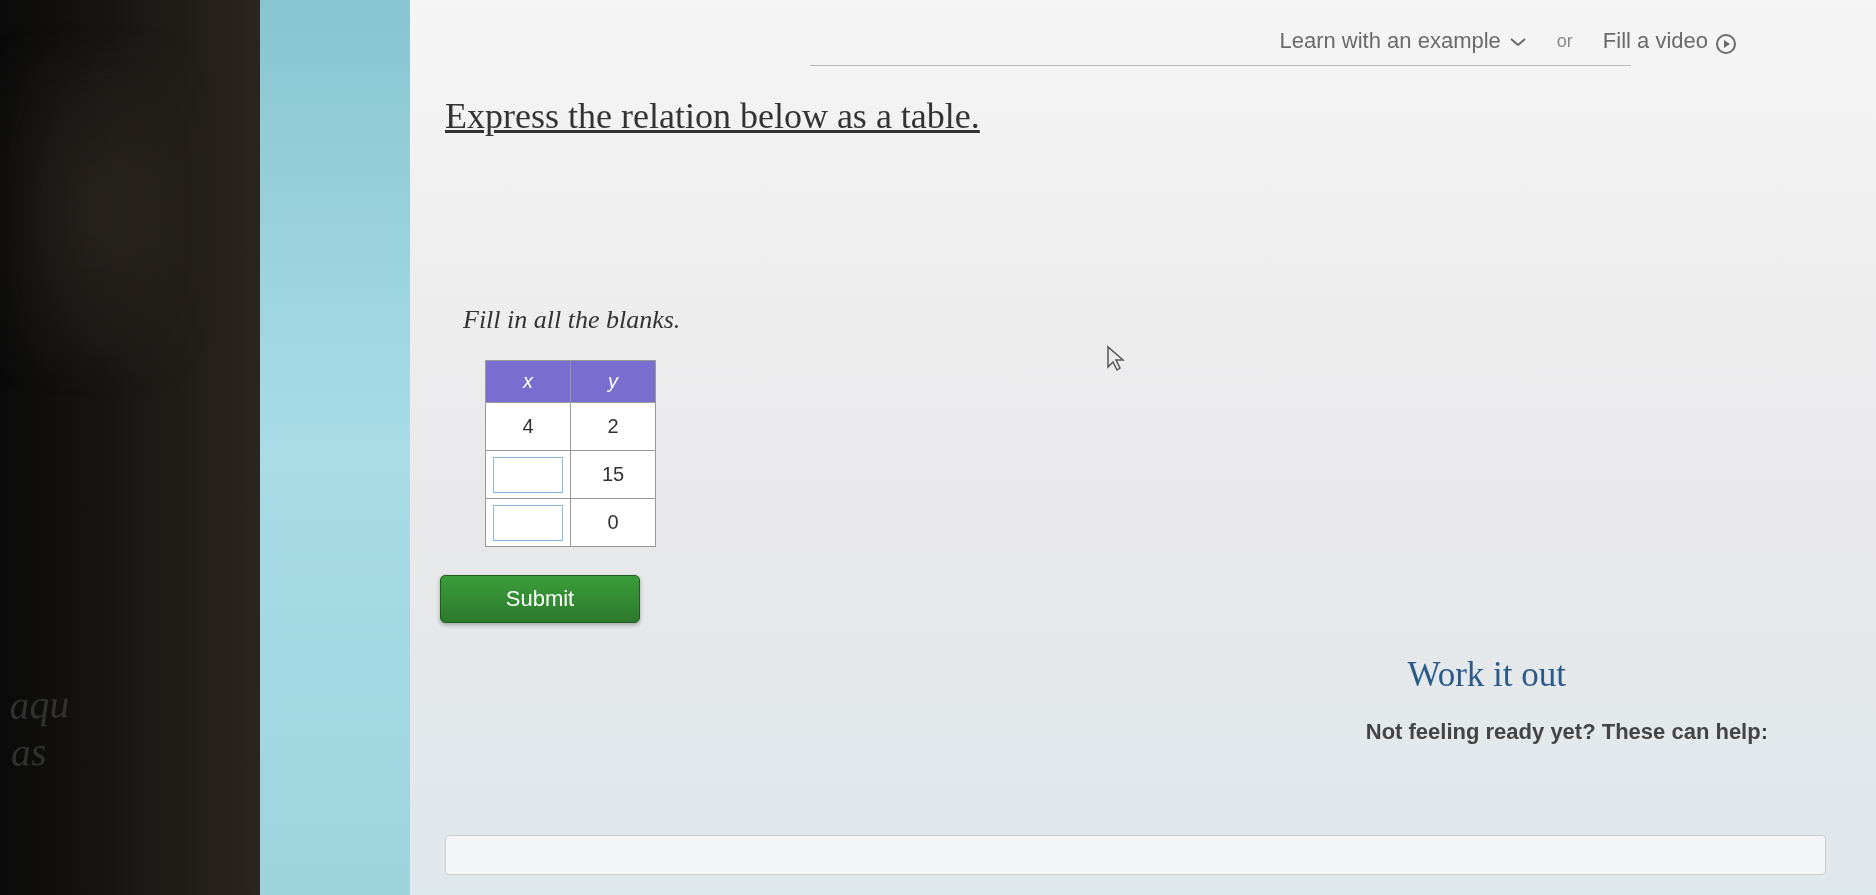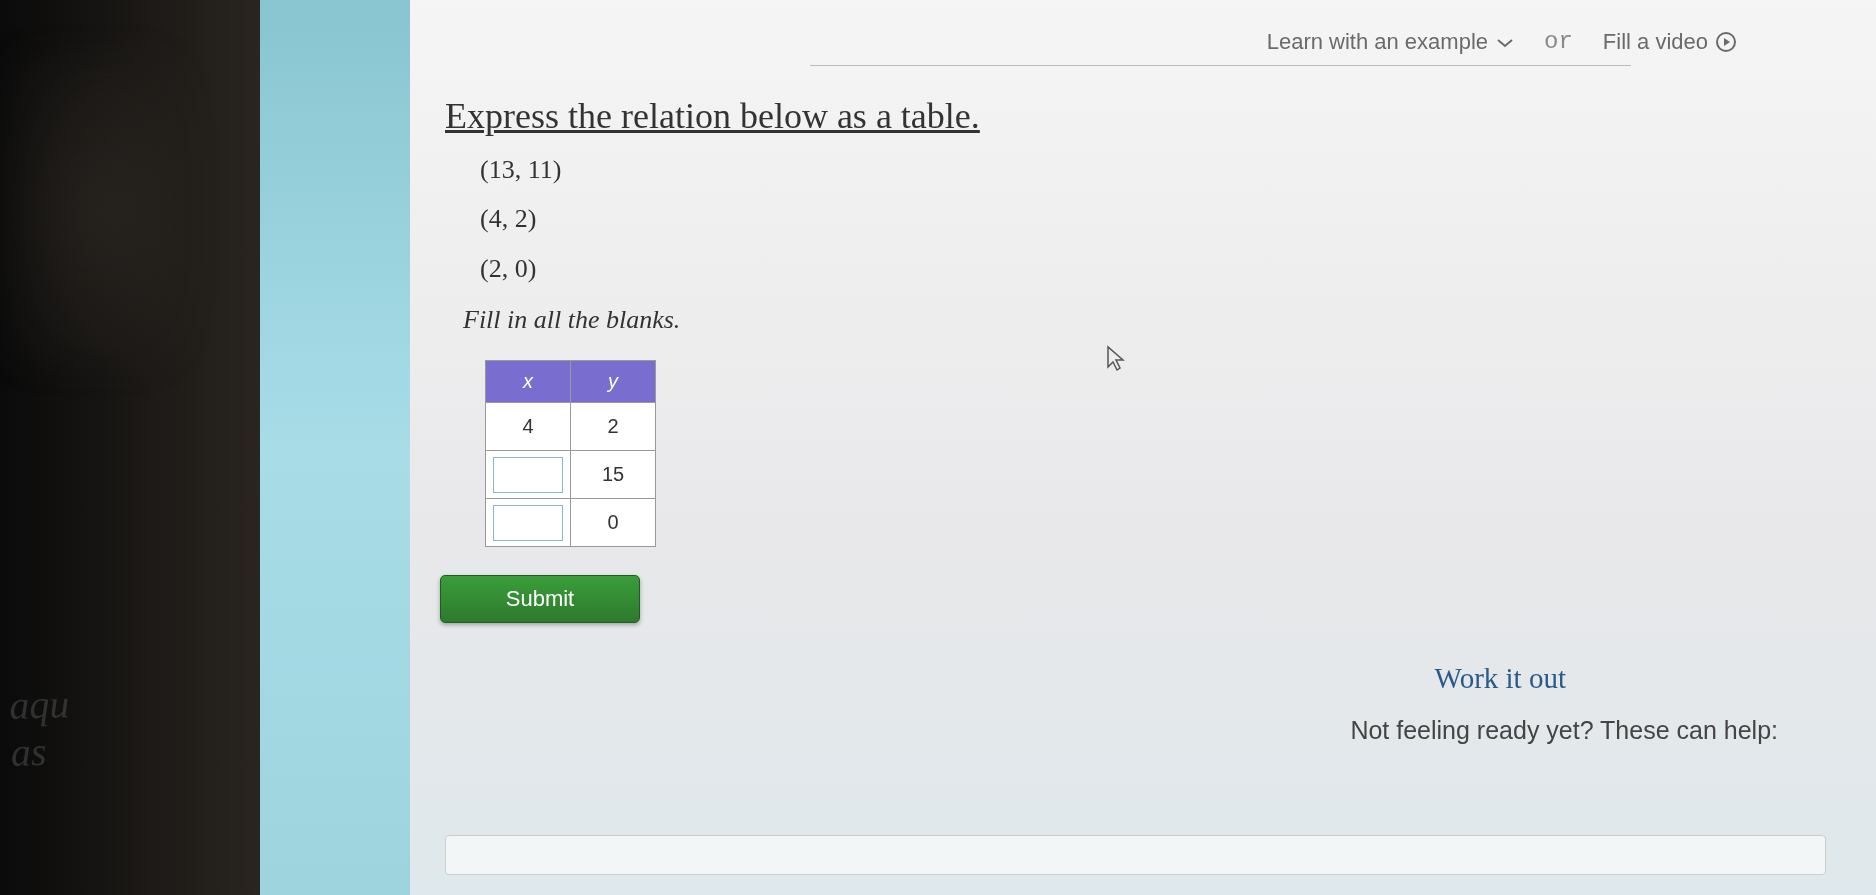--- a/index.html
+++ b/index.html
@@ -54,28 +54,27 @@
       right: 140px;
       display: flex;
       align-items: center;
       gap: 30px;
       font-family: Verdana, Arial, sans-serif;
       font-size: 22px;
       color: #6a6a6a;
     }
     .header-link {
       display: flex;
-      align-items: center;
+      align-items: flex-end;
       gap: 8px;
       cursor: pointer;
     }
     .or-text {
-      font-size: 24px;
+      font-size: 18px;
       color: #888;
-      font-family: Liberation Mono, monospace;
     }
     .chevron-icon svg {
       width: 18px;
       height: 12px;
     }
     .play-icon {
       width: 20px;
       height: 20px;
       border: 2px solid #6a6a6a;
       border-radius: 50%;
@@ -174,32 +173,33 @@
       color: #fff;
       font-size: 22px;
       font-family: Verdana, Arial, sans-serif;
       cursor: pointer;
       box-shadow: 0 2px 4px rgba(0,0,0,0.3);
     }
     .work-it-out {
       position: absolute;
       bottom: 200px;
       right: 310px;
-      font-size: 29px;
+      font-size: 35px;
       color: #2a5a8a;
       font-family: Georgia, serif;
       cursor: pointer;
     }
     .not-ready {
       position: absolute;
       bottom: 150px;
-      right: 98px;
-      font-size: 25px;
+      right: 108px;
+      font-size: 22px;
       color: #444;
       font-family: Verdana, Arial, sans-serif;
+      font-weight: bold;
     }
     .cursor-icon {
       position: absolute;
       top: 345px;
       left: 695px;
     }
     .cursor-icon svg {
       width: 22px;
       height: 28px;
     }
@@ -252,25 +252,20 @@
     <span class="or-text">or</span>
     <div class="header-link">
       <span>Fill a video</span>
       <span class="play-icon"></span>
     </div>
   </div>
   <div class="header-underline"></div>
 
   <div class="question-text">Express the relation below as a table.</div>
 
-  <div class="pairs">
-    <div>(13, 11)</div>
-    <div>(4, 2)</div>
-    <div>(2, 0)</div>
-  </div>
 
   <div class="instruction">Fill in all the blanks.</div>
 
   <div class="table-container">
     <table class="rel-table">
       <tbody>
           <tr>
         <th>x</th>
         <th>y</th>
       </tr>

